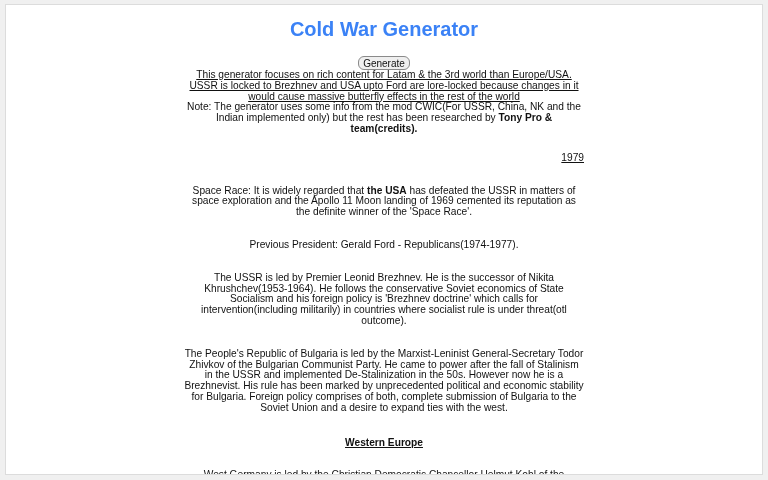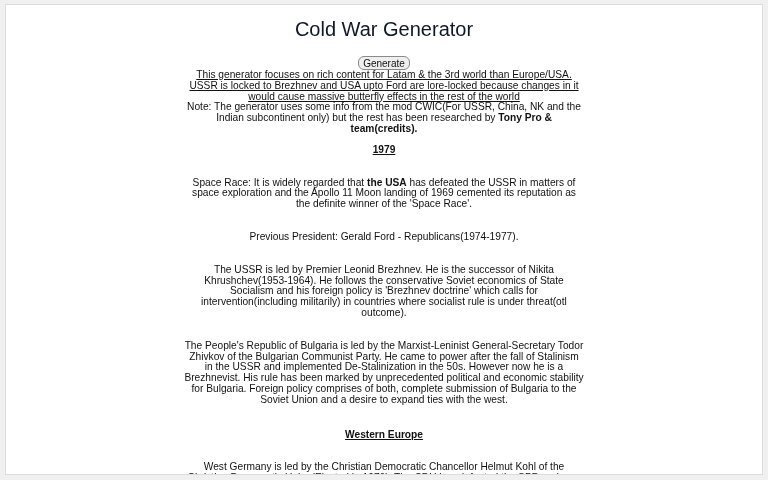--- a/index.html
+++ b/index.html
@@ -14,48 +14,48 @@
     background: #ffffff;
     border: 1px solid #dcdcdc;
     box-sizing: border-box;
     overflow: hidden;
   }
   .content {
     width: 400px; margin: 0 auto; text-align: center;
     font-size: 10.2px; line-height: 10.8px;
   }
   h1 {
-    font-size: 20px; font-weight: normal; margin: 12px 0 0 0; line-height: 24px;
-    color: #0f172a;
+    font-size: 20px; font-weight: bold; margin: 12px 0 0 0; line-height: 24px;
+    color: #3b82f6;
   }
   .gen-btn {
     display: inline-block; margin-top: 15px;
     font-family: "Liberation Sans", sans-serif; font-size: 10px;
     padding: 1px 4px; height: 14px; line-height: 11px;
     background: #efefef; border: 1px solid #8a8a8a; border-radius: 6px;
     color: #111; cursor: pointer;
   }
   .intro { }
   .intro .u { text-decoration: underline; }
   p { margin: 0; }
-  .year { margin-top: 10px; font-weight: bold; text-decoration: underline; }
+  .year { margin-top: 18px; font-weight: normal; text-decoration: underline; text-align: right; }
   .para { margin-top: 22px; }
   .section { margin-top: 24px; font-weight: bold; text-decoration: underline; }
 </style>
 </head>
 <body>
 
 <div class="frame">
   <div class="content">
     <h1>Cold War Generator</h1>
     <button class="gen-btn">Generate</button>
 
     <div class="intro">
       <p class="u">This generator focuses on rich content for Latam &amp; the 3rd world than Europe/USA. USSR is locked to Brezhnev and USA upto Ford are lore-locked because changes in it would cause massive butterfly effects in the rest of the world</p>
-      <p><span>Note: The generator uses some info from the mod CWIC(For USSR, China, NK and the Indian subcontinent only) but the rest has been researched by </span><b>Tony Pro &amp; team(credits).</b></p>
+      <p><span>Note: The generator uses some info from the mod CWIC(For USSR, China, NK and the Indian implemented only) but the rest has been researched by </span><b>Tony Pro &amp; team(credits).</b></p>
     </div>
 
     <p class="year">1979</p>
 
     <p class="para"><span>Space Race: It is widely regarded that </span><b>the USA</b><span> has defeated the USSR in matters of space exploration and the Apollo 11 Moon landing of 1969 cemented its reputation as the definite winner of the 'Space Race'.</span></p>
 
     <div class="para">
       <p>Previous President: Gerald Ford - Republicans(1974-1977).</p>
     </div>
 

